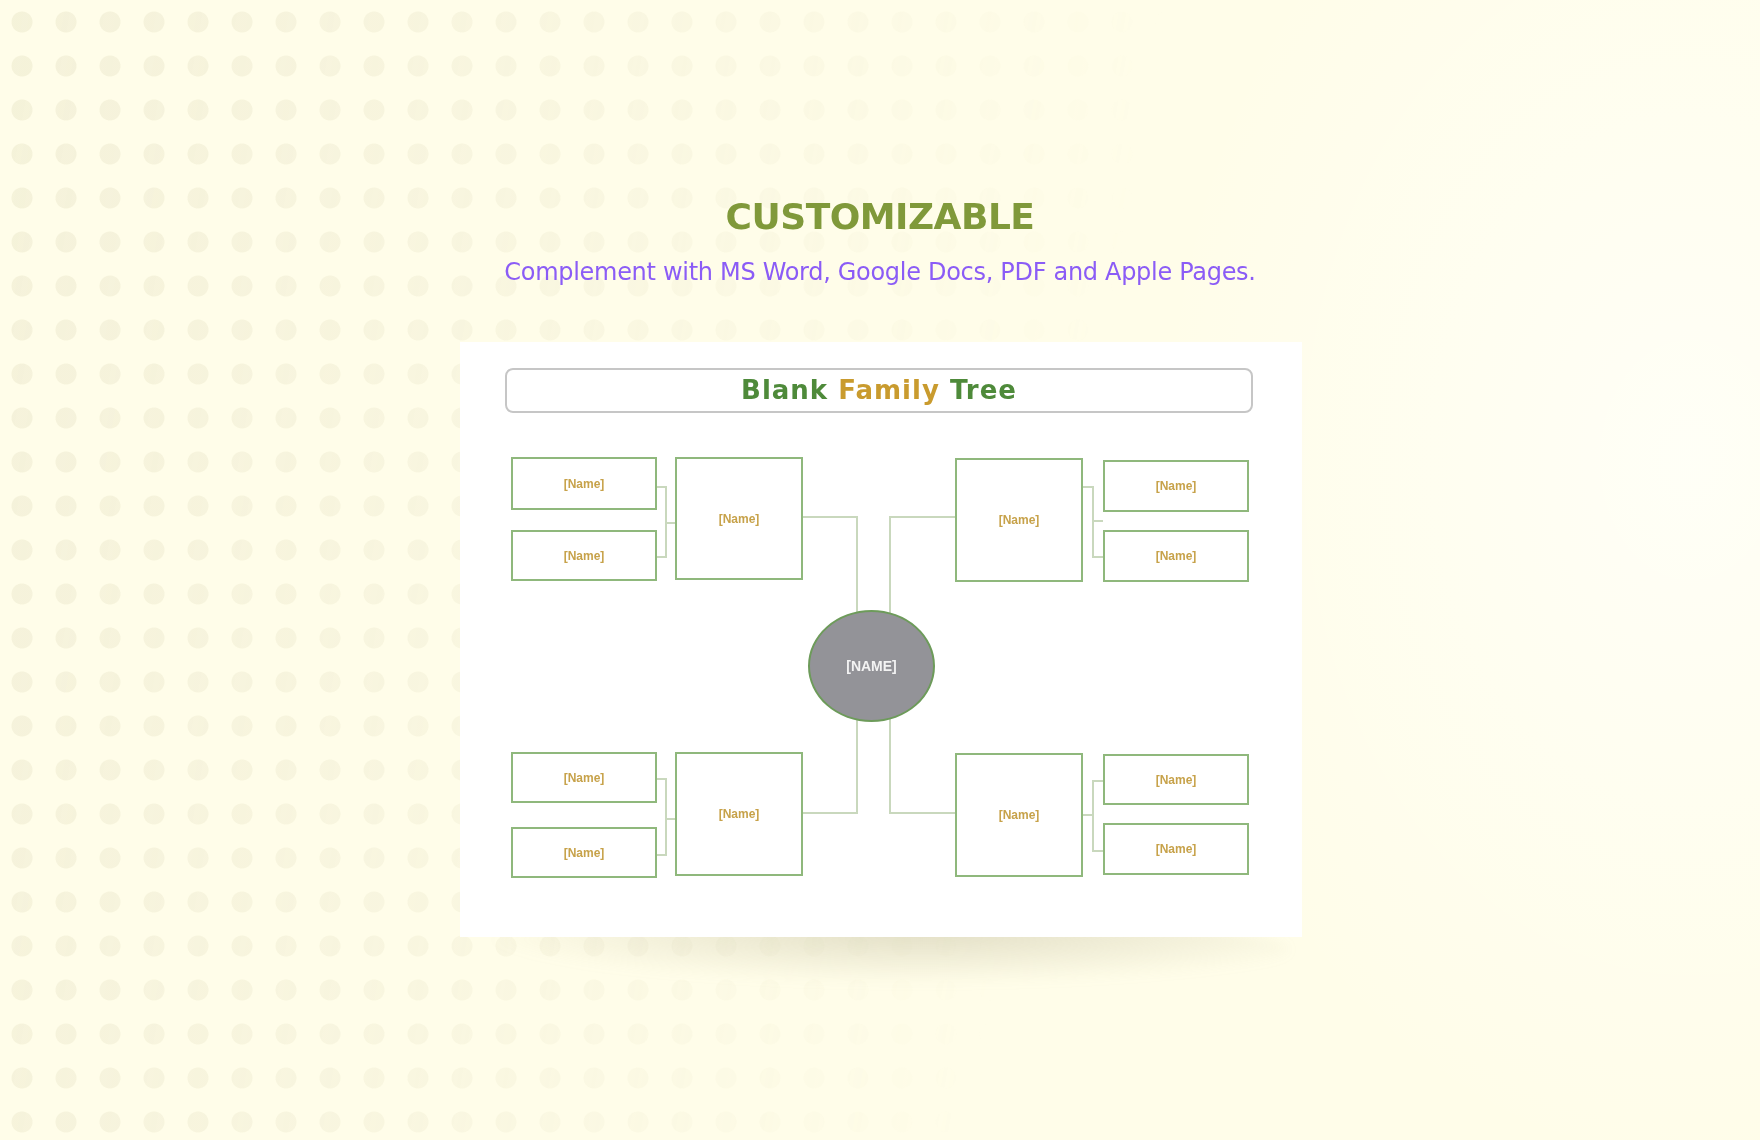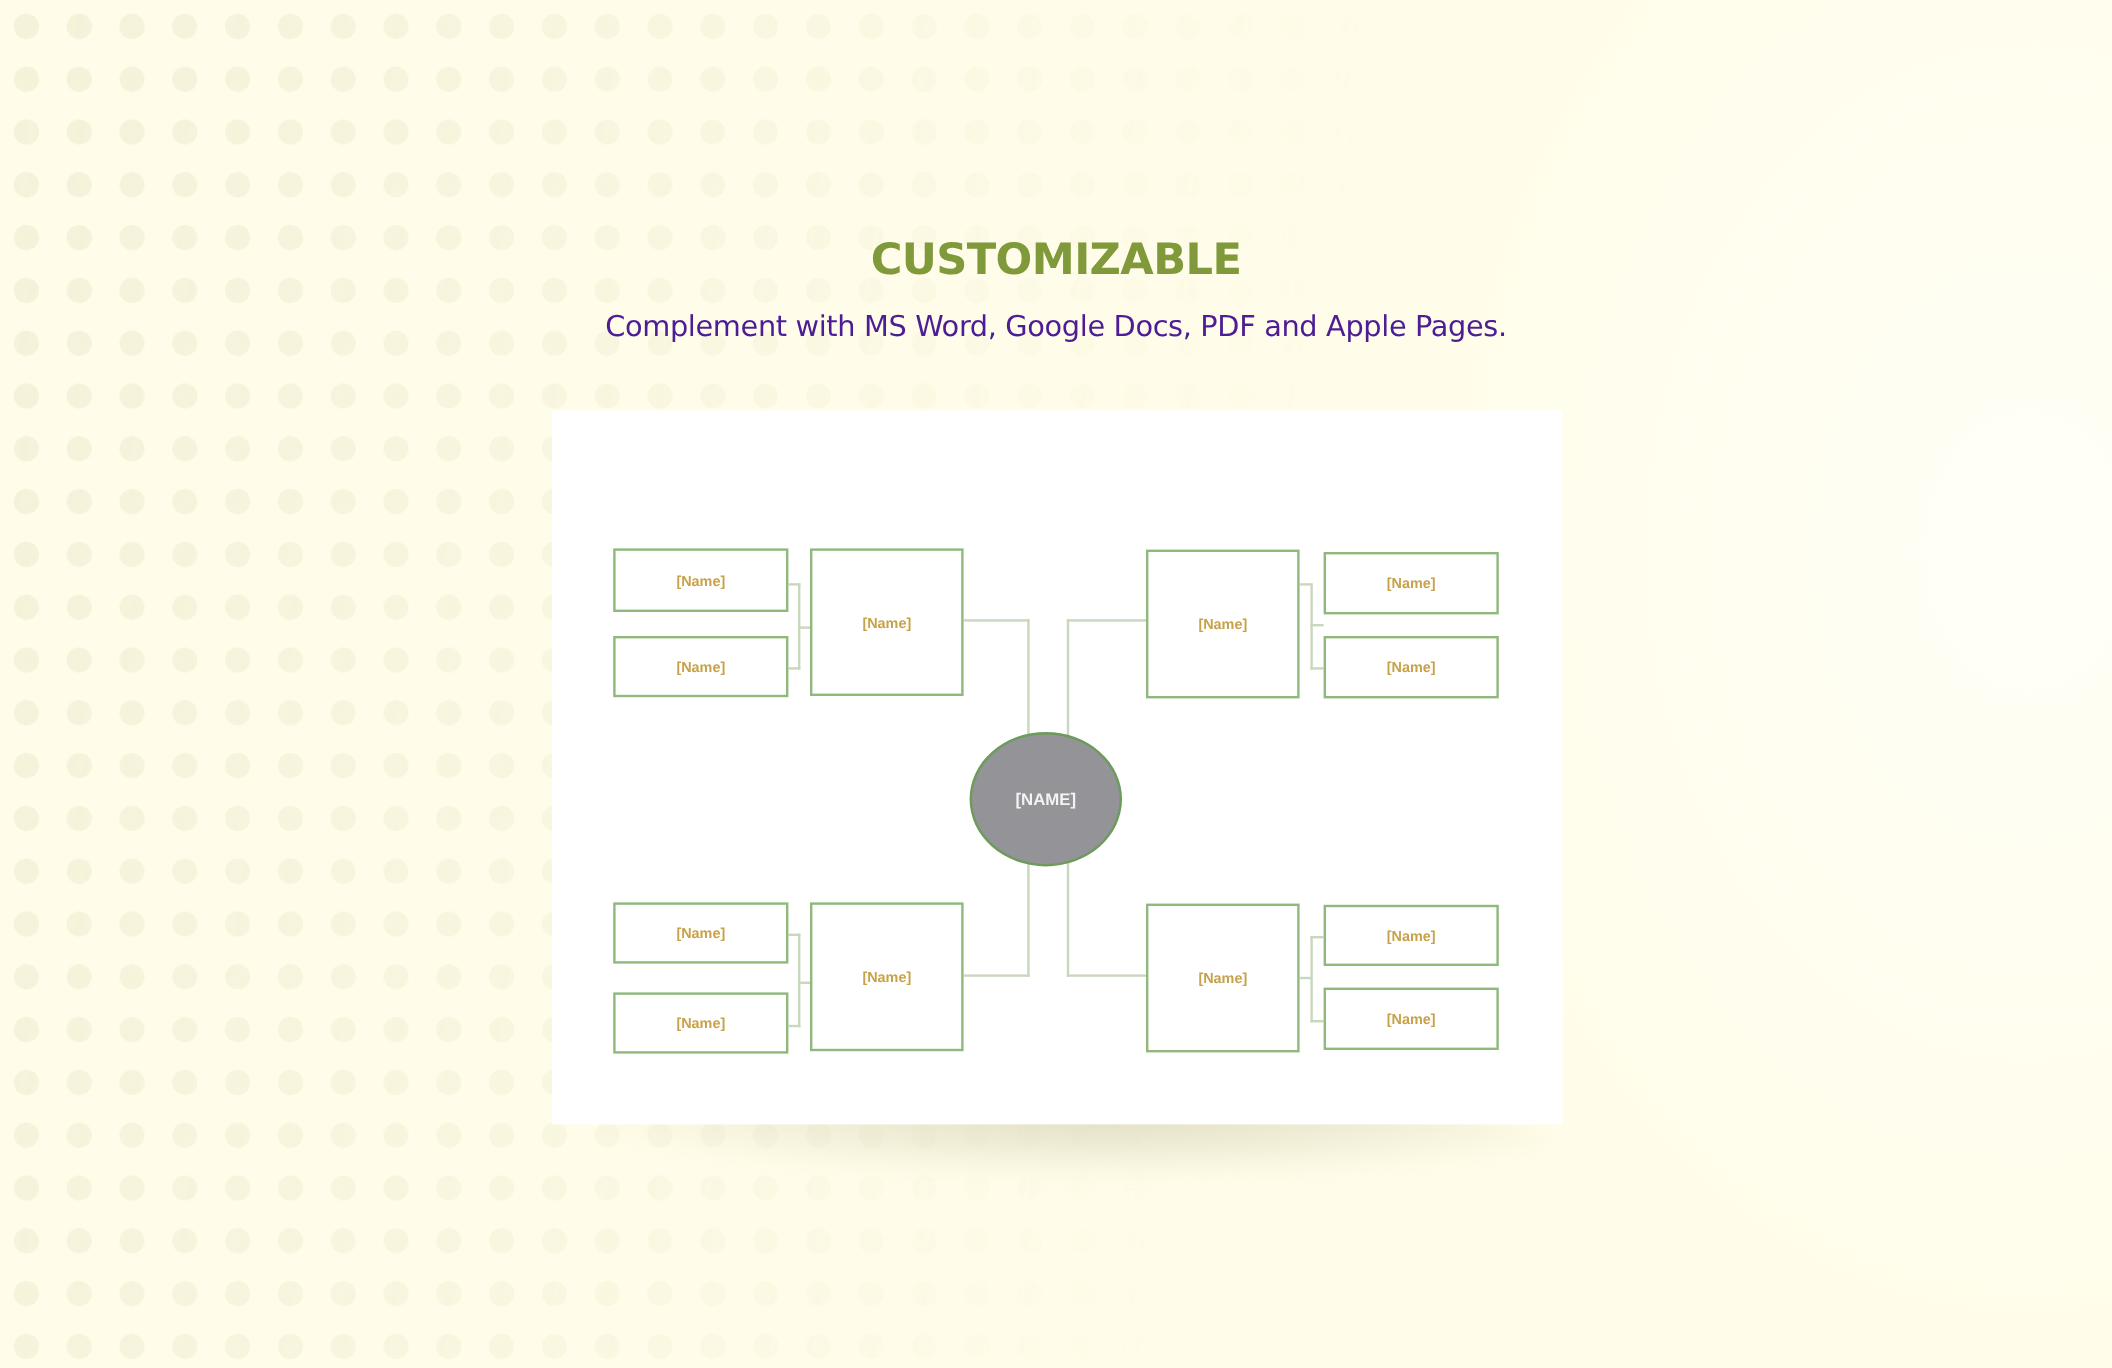--- a/index.html
+++ b/index.html
@@ -19,21 +19,21 @@
     position:absolute; right:-200px; top:-100px; width:900px; height:1400px;
     background: radial-gradient(ellipse at 70% 40%, rgba(255,255,248,0.9), rgba(255,253,233,0) 60%);
   }
   .heading {
     position:absolute; left:0; width:1760px; top:196px; text-align:center;
     font-family:"DejaVu Sans", sans-serif; font-weight:bold; font-size:36px;
     letter-spacing:-0.5px; color:#80993a;
   }
   .subheading {
     position:absolute; left:0; width:1760px; top:258px; text-align:center;
-    font-family:"DejaVu Sans", sans-serif; font-size:24px; color:#4c1d95;
+    font-family:"DejaVu Sans", sans-serif; font-size:24px; color:#8b5cf6;
     letter-spacing:-0.3px;
   }
   .shadow {
     position:absolute; left:470px; top:915px; width:820px; height:70px;
     border-radius:50%;
     background: radial-gradient(ellipse at 55% 20%, rgba(170,165,130,0.35), rgba(170,165,130,0) 70%);
     filter: blur(6px);
   }
   .card {
     position:absolute; left:460px; top:342px; width:842px; height:595px;
@@ -67,20 +67,25 @@
 
 <div class="bg-dots"></div>
 <div class="bg-sweep"></div>
 
 <div class="heading">CUSTOMIZABLE</div>
 <div class="subheading">Complement with MS Word, Google Docs, PDF and Apple Pages.</div>
 
 <div class="shadow"></div>
 
 <div class="card">
+  <div class="title-box">
+    <span class="t-green">Blank</span>
+    <span class="t-gold">Family</span>
+    <span class="t-green">Tree</span>
+  </div>
 
   <div class="line" style="left:197px; top:144px; width:10px; height:2px;"></div>
   <div class="line" style="left:197px; top:214px; width:10px; height:2px;"></div>
   <div class="line" style="left:205px; top:144px; width:2px; height:72px;"></div>
   <div class="line" style="left:205px; top:180px; width:10px; height:2px;"></div>
 
   <div class="line" style="left:343px; top:174px; width:55px; height:2px;"></div>
   <div class="line" style="left:396px; top:174px; width:2px; height:98px;"></div>
 
   <div class="line" style="left:429px; top:174px; width:67px; height:2px;"></div>

